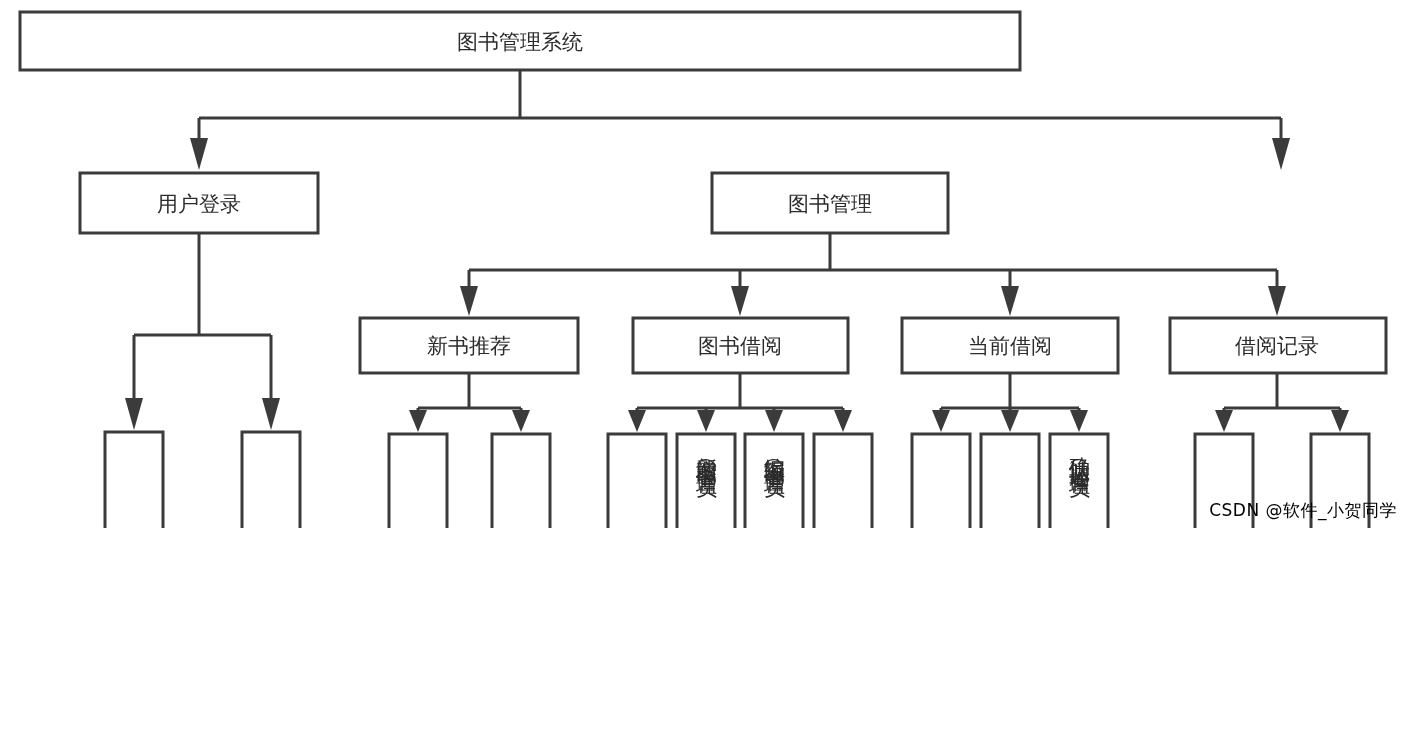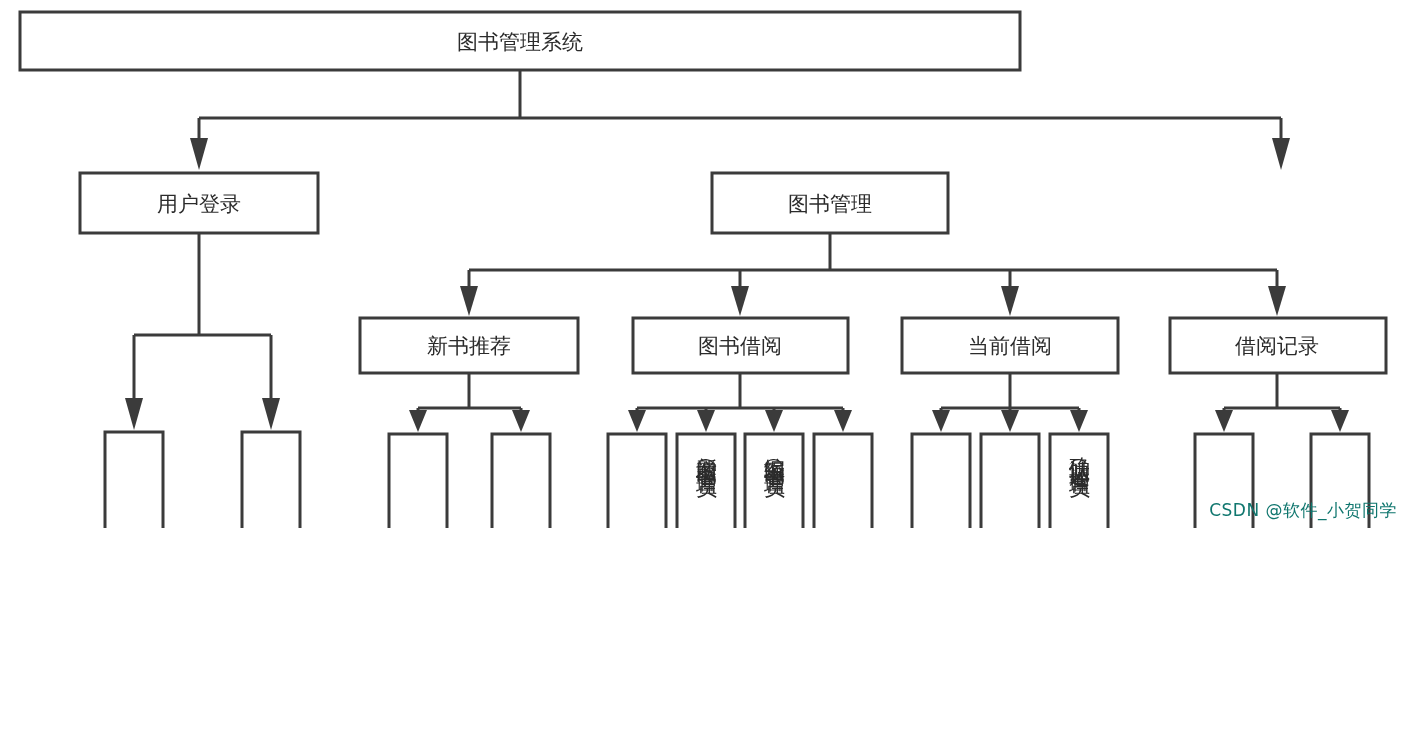--- a/index.html
+++ b/index.html
@@ -74,21 +74,21 @@
     color: #2b2b2b;
     text-align: left;
     white-space: nowrap;
   }
   .watermark {
     position: absolute;
     right: 8px;
     bottom: 6px;
     font-family: "DejaVu Sans", "Liberation Sans", sans-serif;
     font-size: 17px;
-    color: #0f766e;
+    color: #000000;
     letter-spacing: 0.5px;
     white-space: nowrap;
     pointer-events: none;
   }
 </style>
 </head>
 <body>
 
 <div id="diagram-root">
 

